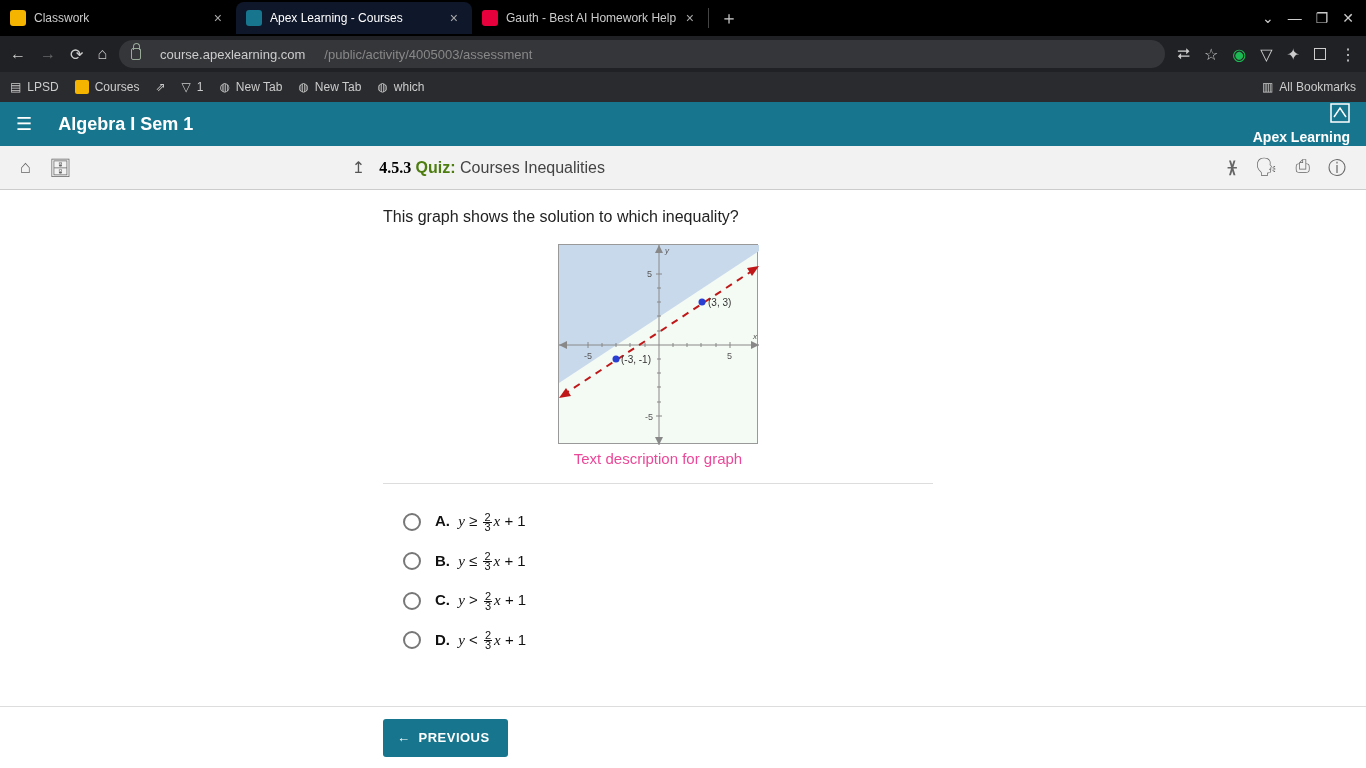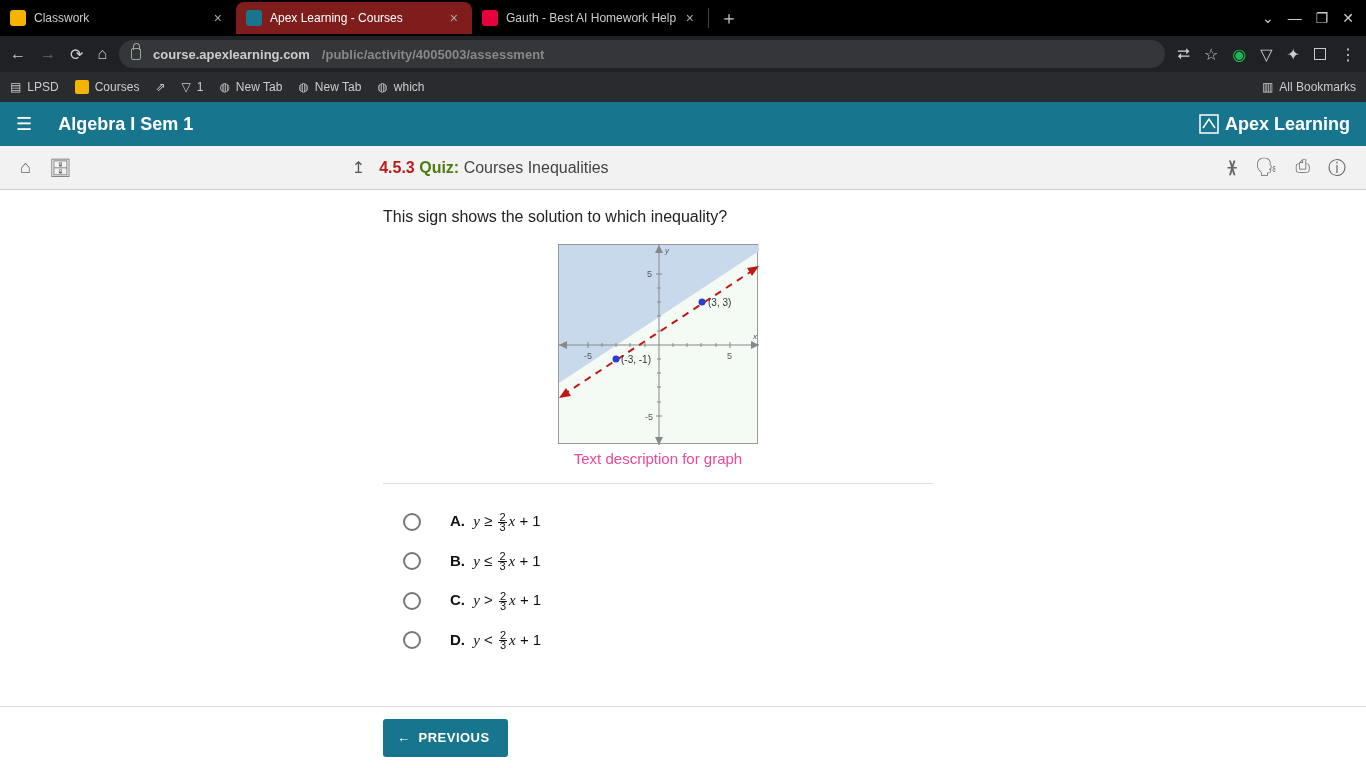--- a/index.html
+++ b/index.html
@@ -1,58 +1,58 @@
 <!DOCTYPE html>
 <html><head>
 <meta charset="utf-8">
 <style>
   * { margin:0; padding:0; box-sizing:border-box; font-family: Arial, Helvetica, sans-serif; }
   html,body { width:1366px; height:768px; overflow:hidden; background:#fff; }
   
   .chrome-top { background:#000; }
   .tab-strip { height:36px; display:flex; align-items:center; }
   .tab { height:32px; display:flex; align-items:center; padding:0 10px; color:#ccc; font-size:12px; width:236px; border-top-left-radius:8px; border-top-right-radius:8px; position:relative;}
-  .tab.active { background:#7f1d1d; color:#fff;}
+  .tab.active { background:#0f172a; color:#fff;}
   .tab .fav { width:16px; height:16px; margin-right:8px; border-radius:3px; display:inline-block;}
   .tab .close { margin-left:auto; font-size:14px; color:#aaa; padding:0 4px;}
   .tab-sep { width:1px; height:20px; background:#444; }
   .newtab { width:28px; height:28px; display:flex; align-items:center; justify-content:center; color:#ccc; font-size:18px; margin-left:6px;}
   .win-controls { margin-left:auto; display:flex; align-items:center; color:#ccc; gap:14px; padding-right:12px; font-size:14px;}
   .addr-bar { height:36px; background:#202124; display:flex; align-items:center; padding:0 10px; color:#ccc; gap:12px;}
   .addr-icons { display:flex; align-items:center; gap:14px; font-size:16px; color:#ccc;}
-  .omnibox { flex:1; height:28px; background:#35363a; border-radius:14px; display:flex; align-items:center; padding:0 12px; color:#ccc; font-size:13px; gap:12px;font-weight:bold;}
+  .omnibox { flex:1; height:28px; background:#35363a; border-radius:14px; display:flex; align-items:center; padding:0 12px; color:#ccc; font-size:13px; gap:19px;}
   .omnibox .url-dim { color:#888;}
   .addr-right { display:flex; align-items:center; gap:14px; font-size:16px; color:#ccc;}
   .bookmarks-bar { height:30px; background:#2a2b2e; display:flex; align-items:center; padding:0 10px; gap:16px; color:#ccc; font-size:12px;}
   .bm-item { display:flex; align-items:center; gap:6px;}
   .bm-spacer { flex:1;}
   
   .apex-header { height:44px; background:#17768d; color:#fff; display:flex; align-items:center; padding:0 16px;}
   .apex-header .menu { font-size:18px; margin-right:24px; letter-spacing:2px;}
   .apex-header .title { font-size:18px; font-weight:600;}
-  .apex-header .brand { margin-left:auto; font-size:18px; font-weight:600; display:flex; align-items:center; gap:6px;}
+  .apex-header .brand { margin-left:auto; font-size:14px; font-weight:600; display:flex; align-items:flex-end; gap:6px;flex-direction:column;}
   
   .sub-header { height:44px; background:#f2f2f2; border-bottom:1px solid #ccc; display:flex; align-items:center; padding:0 20px; color:#555;}
   .sub-header .left-icons { display:flex; gap:18px; font-size:18px; color:#666;}
   .sub-header .center { margin-left:280px; display:flex; align-items:center; gap:14px;}
   .sub-header .up { font-size:16px;}
-  .sub-header .qnum { font-weight:700; color:#b91c1c;}
+  .sub-header .qnum { font-weight:700; color:#000000;font-family:Liberation Serif, serif;}
   .sub-header .qtitle { font-weight:700; color:#4d7c0f;}
   .sub-header .qsub { color:#444;}
   .sub-header .right-icons { margin-left:auto; display:flex; gap:18px; font-size:18px; color:#666;}
   
   .content { padding:18px 0 0 0; }
   .qwrap { width:550px; margin-left:383px;}
   .qtext { font-size:16px; color:#222; margin-bottom:18px;}
   .graph-box { width:200px; height:200px; margin:0 auto 6px auto; border:1px solid #999; background:#f4faf4; position:relative;}
   .graph-box svg { position:absolute; top:0; left:0;}
   .graph-link { text-align:center; color:#ec4899; font-size:15px; margin-bottom:16px; }
   .divider { border-top:1px solid #ddd; margin:12px 0 18px 0;}
   .options { margin-left:20px;}
-  .opt { display:flex; align-items:center; gap:29px; padding:10px 0; font-size:15px; color:#111;}
+  .opt { display:flex; align-items:center; gap:14px; padding:10px 0; font-size:15px; color:#111;}
   .radio { width:18px; height:18px; border:2px solid #777; border-radius:50%; flex-shrink:0;}
   .opt .letter { font-weight:700; margin-right:4px;}
   .frac { display:inline-block; text-align:center; font-size:11px; line-height:9px; vertical-align:middle; margin:0 2px;}
   .frac .n { display:block; border-bottom:1px solid #111; padding:0 1px;}
   .frac .d { display:block; padding:0 1px;}
   .ital { font-style:italic; font-family:'Times New Roman', serif;}
   
   .bottom-bar { position:fixed; bottom:0; left:0; width:1366px; height:62px; border-top:1px solid #ddd; background:#fff; display:flex; align-items:center;}
   .prev-btn { margin-left:383px; height:38px; padding:0 18px 0 14px; background:#17768d; color:#fff; border:none; border-radius:3px; font-size:13px; font-weight:600; display:flex; align-items:center; gap:8px; letter-spacing:0.5px;}
   .sq { width:12px; height:12px; border:1.5px solid #ccc; display:inline-block;}
@@ -172,21 +172,21 @@
   <div class="right-icons">
     <span>ᚕ</span>
     <span>🗣</span>
     <span>⎙</span>
     <span>ⓘ</span>
   </div>
 </div>
 
 <div class="content">
   <div class="qwrap">
-    <div class="qtext">This sign shows the solution to which inequality?</div>
+    <div class="qtext">This graph shows the solution to which inequality?</div>
 
     <div class="graph-box">
       <svg width="200" height="200" viewBox="0 0 200 200">
 
         <polygon points="0,0 200,0 200,6 0,138" fill="#c9d9ec"></polygon>
 
         <line x1="0" y1="100" x2="200" y2="100" stroke="#888" stroke-width="1"></line>
         <line x1="100" y1="0" x2="100" y2="200" stroke="#888" stroke-width="1"></line>
         <polygon points="200,100 192,96 192,104" fill="#888"></polygon>
         <polygon points="0,100 8,96 8,104" fill="#888"></polygon>

